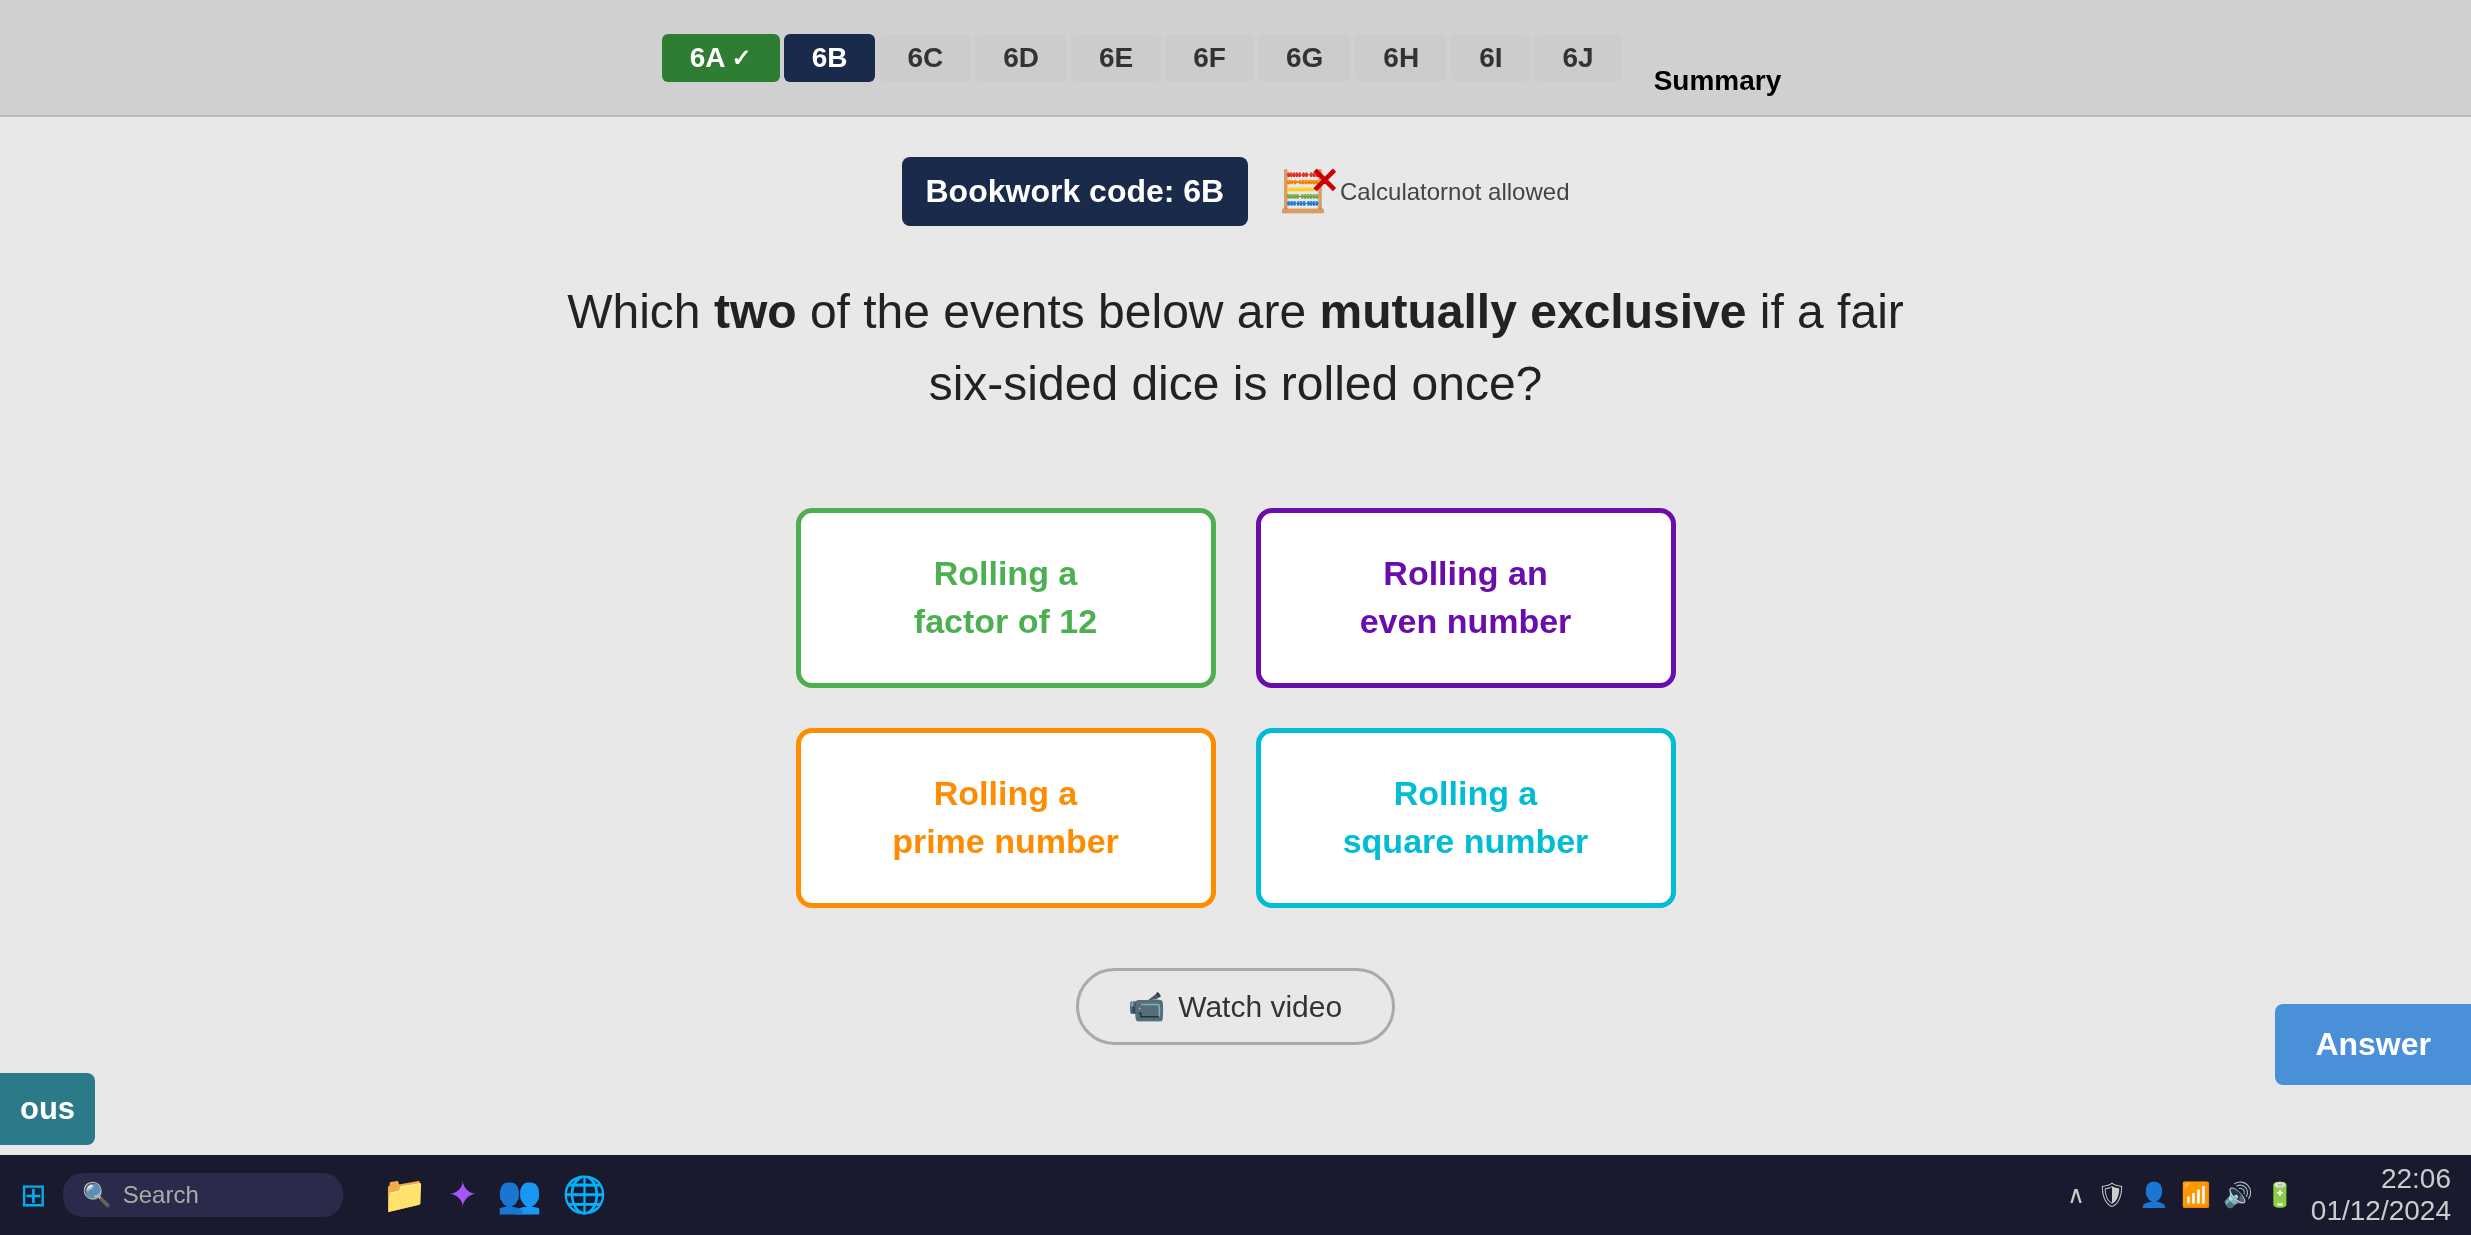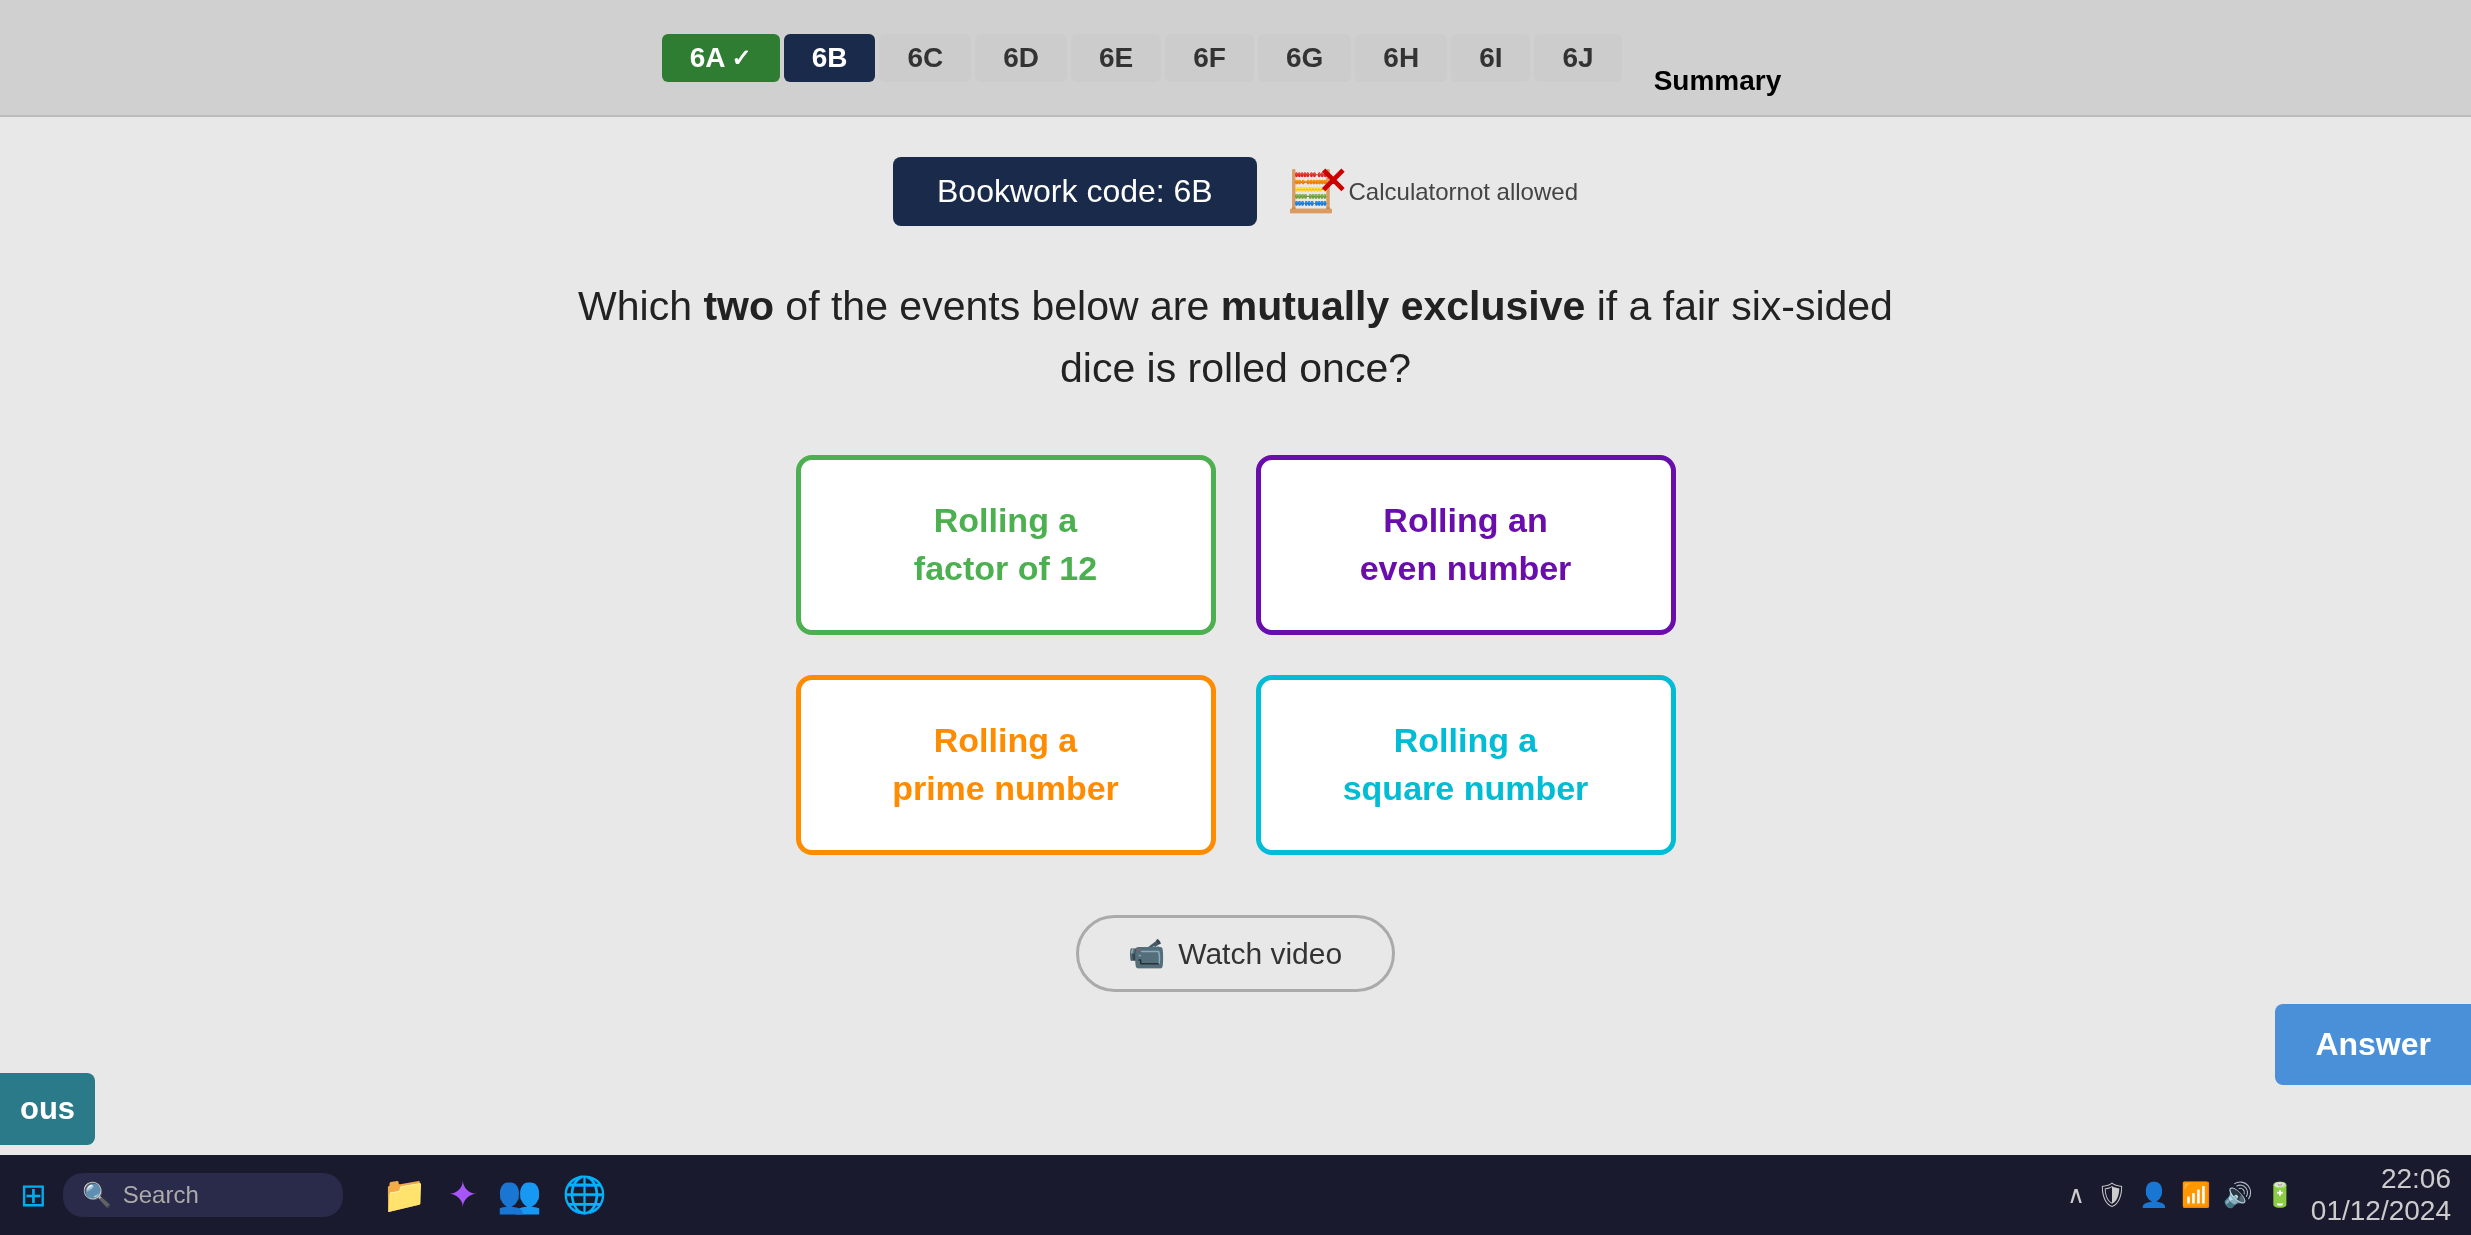--- a/index.html
+++ b/index.html
@@ -73,24 +73,24 @@
     .info-bar {
       display: flex;
       align-items: center;
       gap: 30px;
       margin-bottom: 50px;
     }
 
     .bookwork-code {
       background: #1a2a4a;
       color: white;
-      padding: 16px 44px;
+      padding: 16px 24px;
       border-radius: 8px;
       font-size: 32px;
-      font-weight: normal;
+      font-weight: bold;
     }
 
     .calculator-info {
       display: flex;
       align-items: center;
       gap: 12px;
       font-size: 26px;
       color: #333;
     }
 
@@ -112,23 +112,23 @@
     .calc-label {
       display: flex;
       flex-direction: row;
       font-size: 24px;
       color: #444;
     }
 
     
     .question {
       text-align: center;
-      font-size: 41px;
+      font-size: 48px;
       color: #222;
-      margin-bottom: 56px;
+      margin-bottom: 88px;
       max-width: 1400px;
       line-height: 1.5;
     }
 
     .question strong {
       font-weight: bold;
     }
 
     
     .options-grid {

